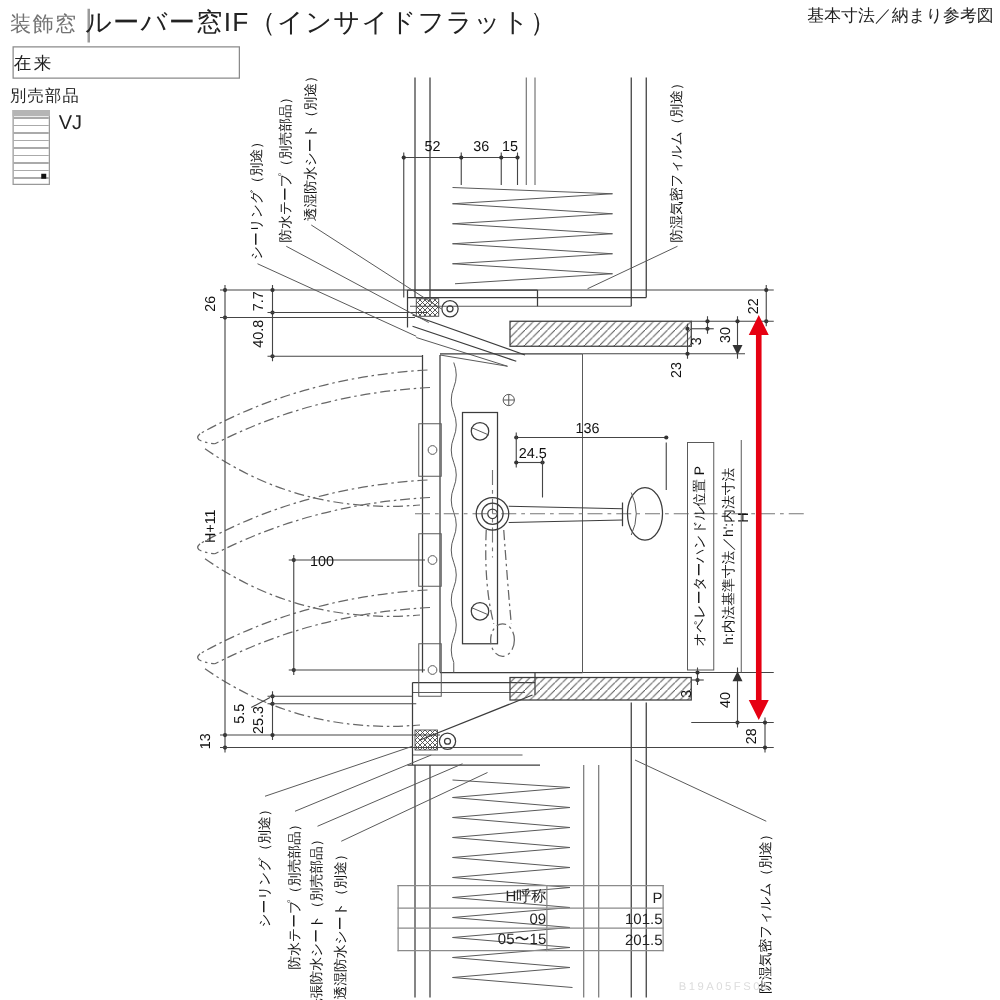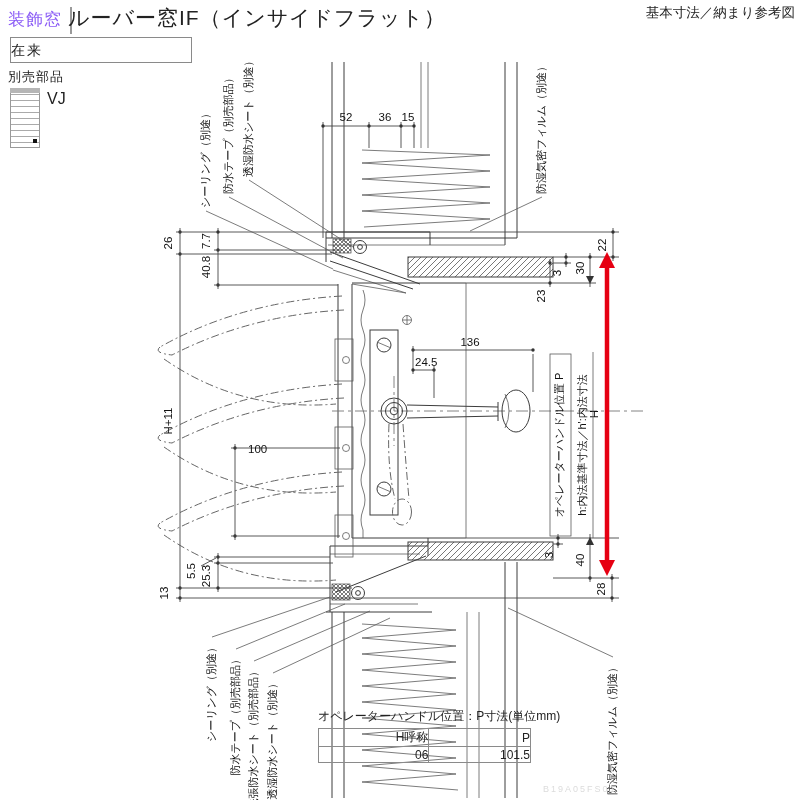--- a/index.html
+++ b/index.html
@@ -1,19 +1,19 @@
 <!DOCTYPE html>
 <html><head>
 <meta charset="utf-8">
 <style>
   html,body{margin:0;padding:0}
   body{width:800px;height:800px;position:relative;background:#fff;overflow:hidden;
        font-family:"Liberation Sans","DejaVu Sans",sans-serif;color:#222}
   .abs{position:absolute}
-  .category{left:8px;top:8px;font-size:17px;color:#8b5cf6;letter-spacing:1px}
+  .category{left:8px;top:8px;font-size:17px;color:#737373;letter-spacing:1px}
   .hdr-divider{left:70px;top:7px;width:2px;height:27px;background:#9a9a9a}
   .title{left:68px;top:4px;font-size:21px;font-weight:normal;letter-spacing:1px}
   .corner{right:5px;top:4px;font-size:13.5px}
   .zairai{left:10px;top:37px;width:180px;height:24px;border:1px solid #8a8a8a;
           line-height:24px;font-size:14px;letter-spacing:2px}
   .seclabel{left:8px;top:68px;font-size:13px;letter-spacing:1px}
   .vjicon{left:10px;top:88px;width:30px;height:60px;border:1px solid #999;box-sizing:border-box;background:
           repeating-linear-gradient(#fff 0 5px,#aaa 5px 6px);}
   .vjtop{left:10px;top:88px;width:30px;height:5px;background:#b5b5b5}
   .vjdot{left:33px;top:139px;width:4px;height:4px;background:#111}
@@ -298,28 +298,31 @@
     <line class="thin" x1="212" y1="637" x2="330" y2="597"></line>
     <line class="thin" x1="236" y1="649" x2="345" y2="604"></line>
     <line class="thin" x1="254" y1="661" x2="370" y2="611"></line>
     <line class="thin" x1="273" y1="673" x2="390" y2="618"></line>
     <text class="callout" x="616" y="662" text-anchor="end" transform="rotate(-90 616 662)">防湿気密フィルム（別途）</text>
     <line class="thin" x1="613" y1="657" x2="508" y2="608"></line>
   </g>
 </svg>
 
 <div class="abs tablewrap">
-  <div class="tabletitle">オペレーターハンドル位置：P寸法(単位mm)</div>
   <table class="ptable">
     <tbody>
         <tr>
       <th>H呼称</th>
       <th>P</th>
     </tr>
     <tr>
-      <td>06</td>
+      <td>09</td>
       <td>101.5</td>
+    </tr>
+    <tr>
+      <td>05〜15</td>
+      <td>201.5</td>
     </tr>
   </tbody>
     </table>
 </div>
 
 <div class="abs watermark">B19A05FS01</div>
 
 </body></html>

